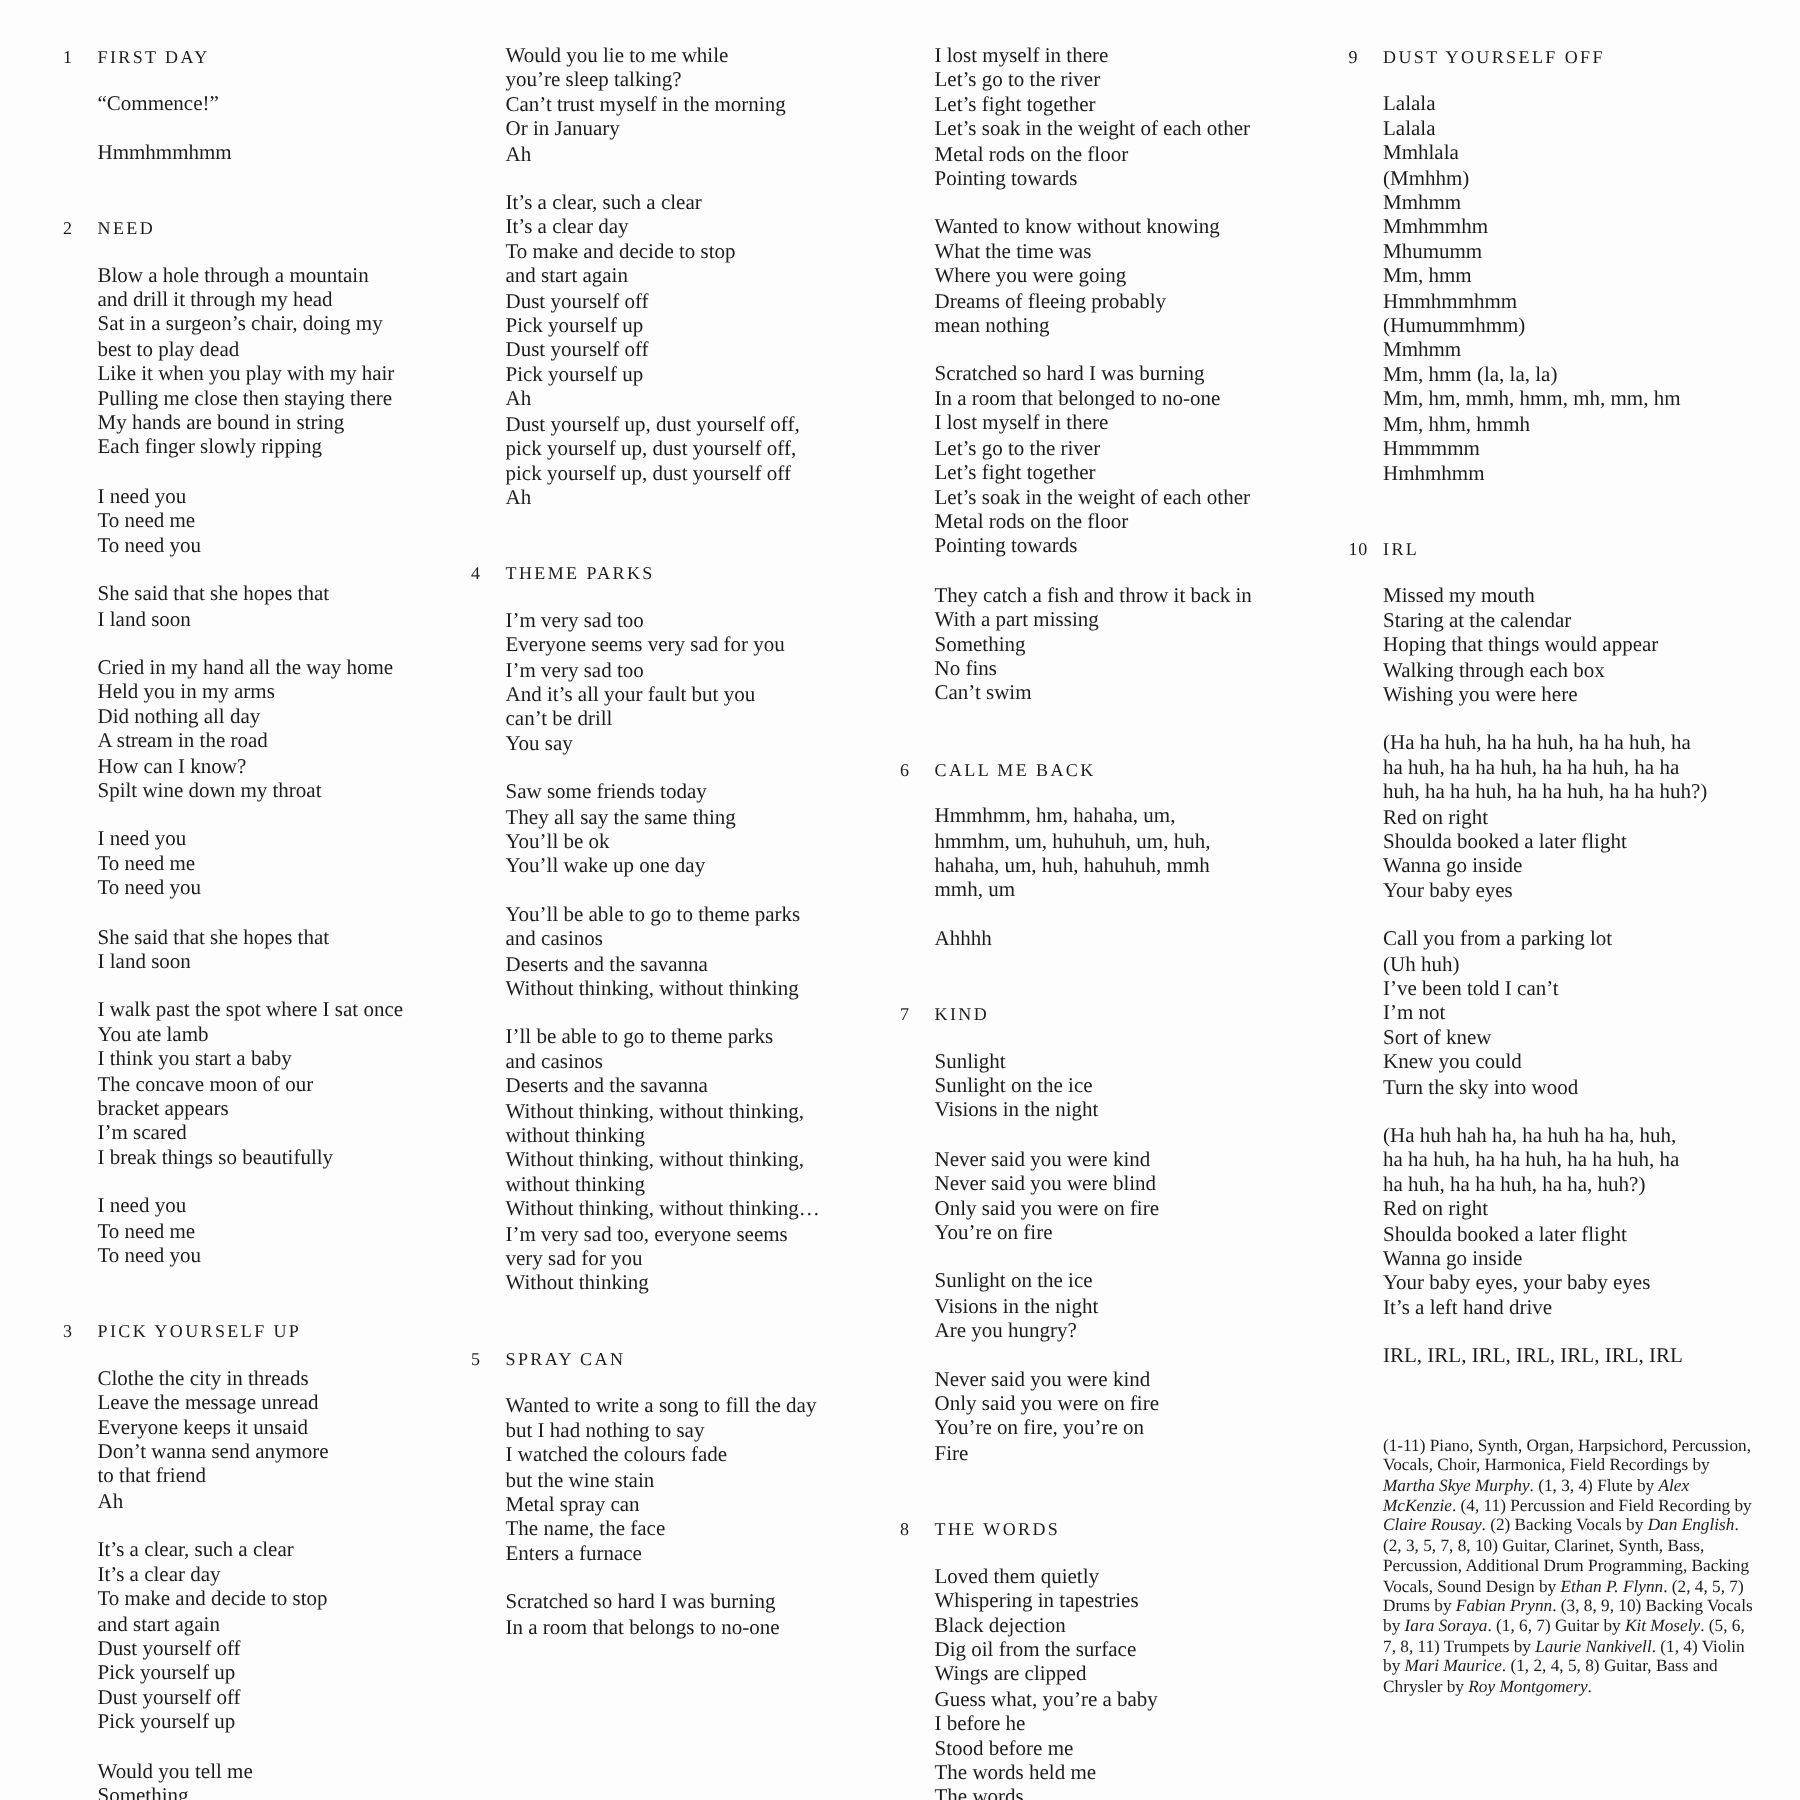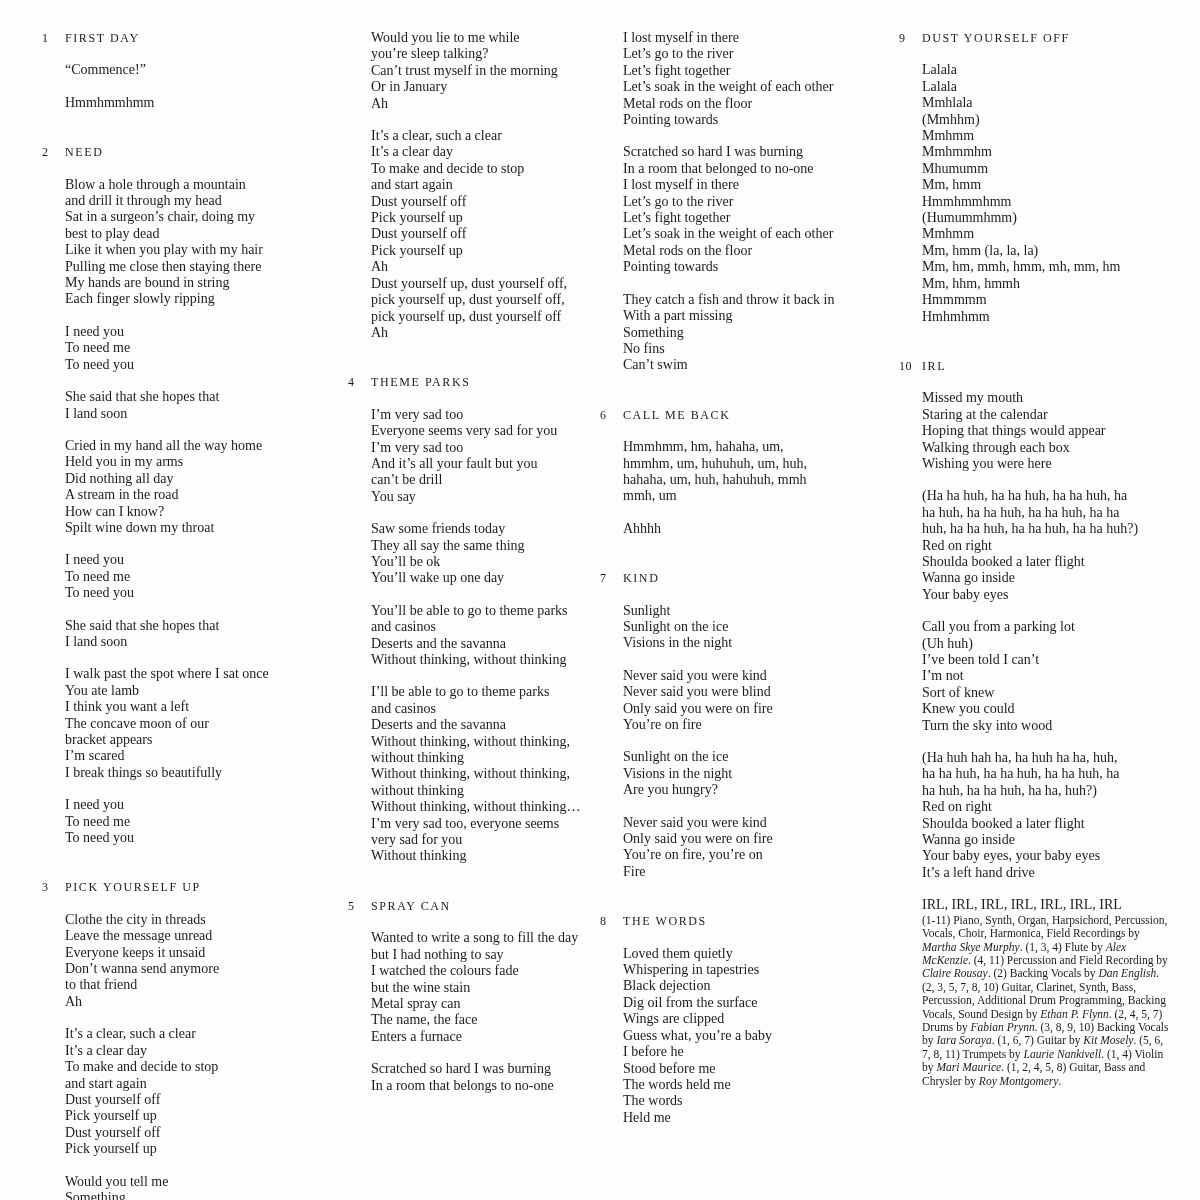--- a/index.html
+++ b/index.html
@@ -20,21 +20,21 @@
     inset: 0;
   }
   .col {
     position: absolute;
     top: 30px;
     width: 290px;
     padding-left: 23px;
     box-sizing: border-box;
   }
   .col-1 { left: 42px; }
-  .col-2 { left: 348px; }
+  .col-2 { left: 314px; }
   .col-3 { left: 600px; }
   .col-4 { left: 899px; }
   .block + .block { margin-top: 33px; }
   .song-header {
     position: relative;
     font-size: 12px;
     line-height: 16.4px;
     letter-spacing: 1.6px;
     white-space: nowrap;
   }
@@ -45,20 +45,21 @@
     letter-spacing: 0.5px;
   }
   .stanza + .stanza { margin-top: 16px; }
   .song-header + .stanza { margin-top: 16px; }
   .line {
     font-size: 14px;
     line-height: 16.4px;
     white-space: nowrap;
   }
   .credits {
+    margin-top: 44px;
     width: 252px;
     font-size: 11.5px;
     line-height: 13.4px;
     white-space: normal;
   }
   .credits i { font-style: italic; }
 </style>
 </head>
 <body style="background: rgb(253, 253, 253); color: rgb(28, 28, 28);">
 
@@ -107,21 +108,21 @@
           <div class="line">To need me</div>
           <div class="line">To need you</div>
         </div>
         <div class="stanza">
           <div class="line">She said that she hopes that</div>
           <div class="line">I land soon</div>
         </div>
         <div class="stanza">
           <div class="line">I walk past the spot where I sat once</div>
           <div class="line">You ate lamb</div>
-          <div class="line">I think you want a left</div>
+          <div class="line">I think you start a baby</div>
           <div class="line">The concave moon of our</div>
           <div class="line">bracket appears</div>
           <div class="line">I’m scared</div>
           <div class="line">I break things so beautifully</div>
         </div>
         <div class="stanza">
           <div class="line">I need you</div>
           <div class="line">To need me</div>
           <div class="line">To need you</div>
         </div>
@@ -233,20 +234,27 @@
     </div>
   <div class="col col-3">
       <div class="block">
         <div class="stanza">
           <div class="line">I lost myself in there</div>
           <div class="line">Let’s go to the river</div>
           <div class="line">Let’s fight together</div>
           <div class="line">Let’s soak in the weight of each other</div>
           <div class="line">Metal rods on the floor</div>
           <div class="line">Pointing towards</div>
+        </div>
+        <div class="stanza">
+          <div class="line">Wanted to know without knowing</div>
+          <div class="line">What the time was</div>
+          <div class="line">Where you were going</div>
+          <div class="line">Dreams of fleeing probably</div>
+          <div class="line">mean nothing</div>
         </div>
         <div class="stanza">
           <div class="line">Scratched so hard I was burning</div>
           <div class="line">In a room that belonged to no-one</div>
           <div class="line">I lost myself in there</div>
           <div class="line">Let’s go to the river</div>
           <div class="line">Let’s fight together</div>
           <div class="line">Let’s soak in the weight of each other</div>
           <div class="line">Metal rods on the floor</div>
           <div class="line">Pointing towards</div>

